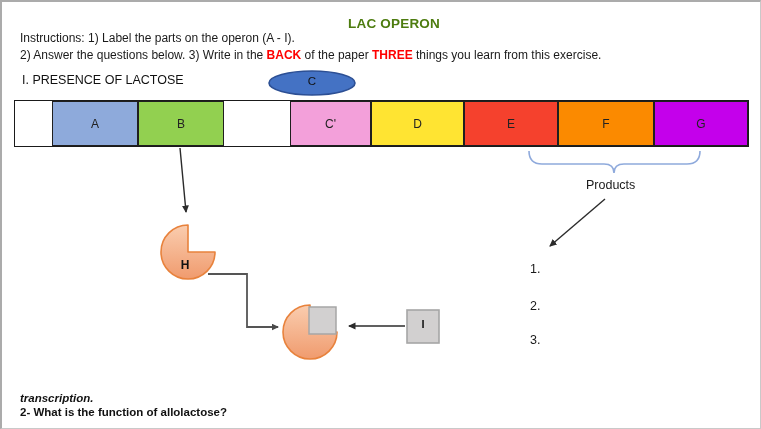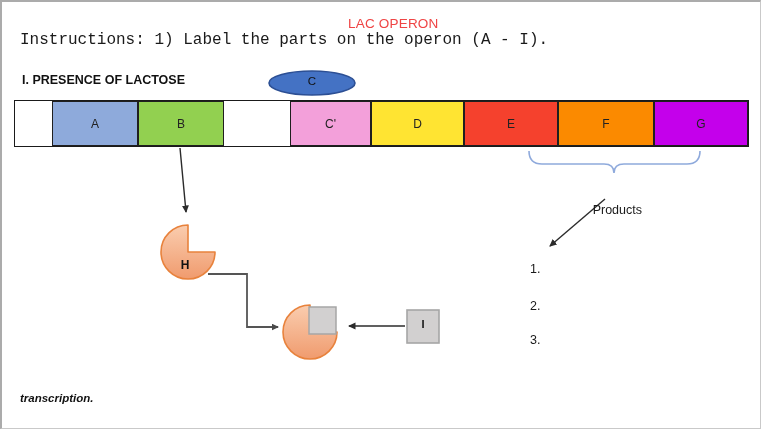--- a/index.html
+++ b/index.html
@@ -4,40 +4,40 @@
 <style>
   html,body{margin:0;padding:0;}
   body{font-family:"Liberation Sans",sans-serif;background:#fff;}
   #page{
     position:relative;width:761px;height:429px;background:#ffffff;
     border:1px solid #c9c9c9;border-top:2px solid #ababab;border-left:2px solid #ababab;
     box-sizing:border-box;overflow:hidden;
   }
   .abs{position:absolute;}
   .nowrap{white-space:nowrap;}
-  #title{left:346px;top:14px;font-size:13.5px;font-weight:normal;color:#ef4444;letter-spacing:.2px;}
-  .instr{left:18px;font-size:16px;color:#1a1a1a;font-family:Liberation Mono, monospace;}
+  #title{left:346px;top:14px;font-size:13.5px;font-weight:bold;color:#4d7c0f;letter-spacing:.2px;}
+  .instr{left:18px;font-size:12px;color:#1a1a1a;}
   .red{color:#FF0000;font-weight:bold;}
-  #section-heading{left:20px;top:71px;font-size:12.5px;font-weight:bold;color:#111;}
+  #section-heading{left:20px;top:71px;font-size:12.5px;font-weight:normal;color:#111;}
   
   #operon-bar{
     left:12px;top:98px;width:733px;height:45px;display:flex;
     border:1.8px solid #1a1a1a;box-sizing:content-box;background:#fff;
   }
   .segment{
     display:flex;align-items:center;justify-content:center;height:100%;
     box-sizing:border-box;border:1.6px solid #1f1f1f;font-size:12px;color:#222;
   }
   .segment.blank{border:none;background:#fff;}
   
   .shape-label{font-size:11.5px;color:#111;text-align:center;}
   #label-c{left:267px;top:73px;width:86px;}
   #label-h{left:170px;top:256px;width:26px;font-weight:bold;font-size:12px;}
   #label-i{left:405px;top:316px;width:32px;font-weight:bold;font-size:11px;}
-  #products-label{left:584px;top:176px;width:56px;font-size:12.5px;color:#1a1a1a;text-align:right;margin-top:25px;}
+  #products-label{left:584px;top:176px;width:56px;font-size:12.5px;color:#1a1a1a;text-align:left;}
   .listnum{left:528px;font-size:12.5px;color:#1a1a1a;}
   #num1{top:260px;} #num2{top:297px;} #num3{top:331px;}
   .question{left:18px;font-size:11.5px;font-weight:bold;color:#111;}
   #q1a{top:375px;} #q1b{top:390px;font-style:italic;} #q2{top:404px;}
   svg{position:absolute;left:0;top:0;}
 </style>
 </head>
 <body>
 
 <div id="page">
@@ -74,20 +74,21 @@
     <path d="M 527,149 C 527,158 531,162 540,162 L 602,162 C 608,162 612,165 612,171
              C 612,165 616,162 622,162 L 685,162 C 694,162 698,158 698,149" fill="none" stroke="#8FAADC" stroke-width="1.6"></path>
 
     <line x1="603" y1="197" x2="548" y2="244" stroke="#2b2b2b" stroke-width="1.4" marker-end="url(#arrBlack)"></line>
   </svg>
 
   <div class="abs nowrap" id="title">LAC OPERON</div>
 
   <div class="abs nowrap instr" style="top:29px;">Instructions: 1) Label the parts on the operon (A - I).</div>
 
+  <div class="abs nowrap instr" style="top:46px;"><span>2) Answer the questions below. 3) Write in the </span><span class="red">BACK</span><span> of the paper </span><span class="red">THREE</span><span> things you learn from this exercise.</span></div>
 
   <div class="abs nowrap" id="section-heading">I. PRESENCE OF LACTOSE</div>
 
   <div class="abs" id="operon-bar">
       <div class="segment blank" style="width: 37px; background: rgb(255, 255, 255);">
         <span></span>
       </div>
       <div class="segment" style="width: 86px; background: rgb(142, 170, 219);">
         <span>A</span>
       </div>
@@ -118,14 +119,15 @@
   <div class="abs shape-label" id="label-h">H</div>
   <div class="abs shape-label" id="label-i">I</div>
 
   <div class="abs" id="products-label">Products</div>
 
   <div class="abs listnum" id="num1">1.</div>
   <div class="abs listnum" id="num2">2.</div>
   <div class="abs listnum" id="num3">3.</div>
 
   <div class="abs nowrap question" id="q1b">transcription.</div>
+  <div class="abs nowrap question" id="q2">2- What is the function of allolactose?</div>
 
 </div>
 
 </body></html>

